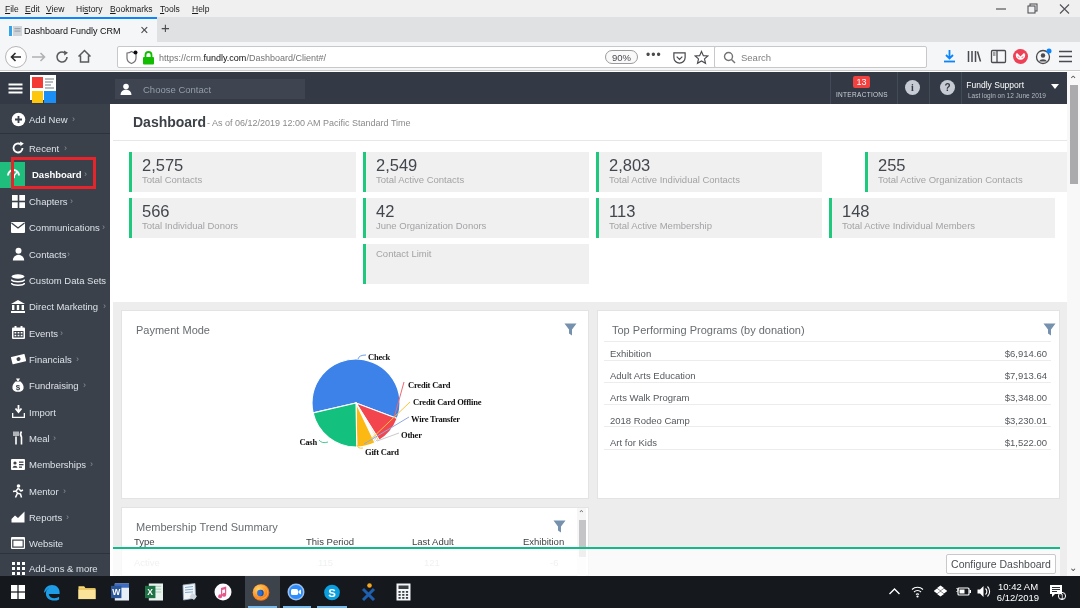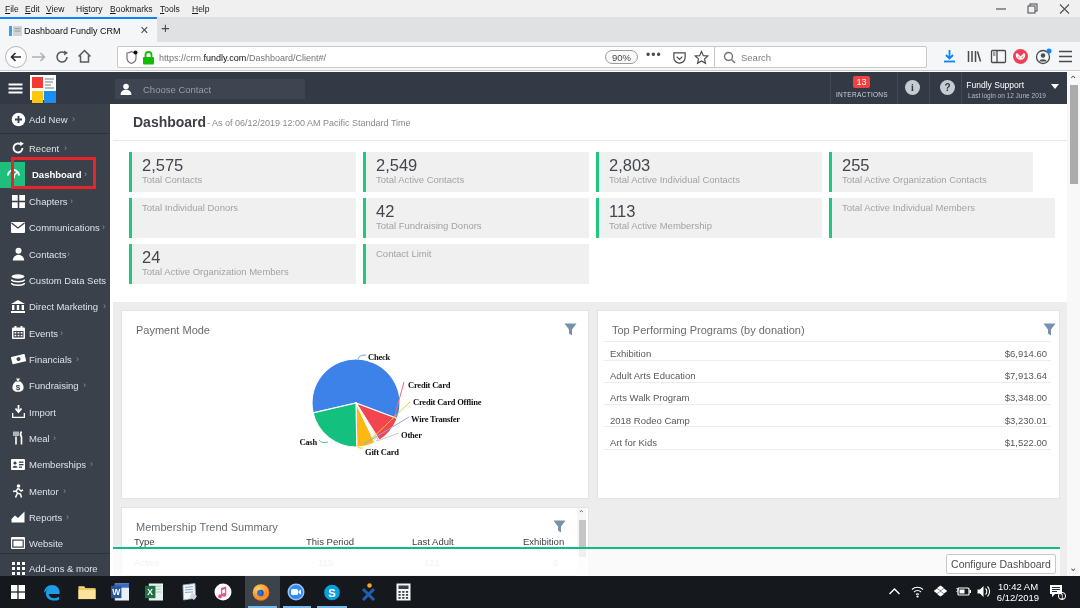--- a/index.html
+++ b/index.html
@@ -437,41 +437,39 @@
       <div class="cap">Total Contacts</div>
     </div>
   <div class="card" style="left:250px;top:48px;width:226px">
       <div class="num">2,549</div>
       <div class="cap">Total Active Contacts</div>
     </div>
   <div class="card" style="left:483px;top:48px;width:226px">
       <div class="num">2,803</div>
       <div class="cap">Total Active Individual Contacts</div>
     </div>
-  <div class="card" style="left:716px;top:48px;width:204px">
+  <div class="card" style="left:752px;top:48px;width:204px">
       <div class="num">255</div>
       <div class="cap">Total Active Organization Contacts</div>
     </div>
   <div class="card" style="left:16px;top:94px;width:227px">
+      <div class="num">566</div>
       <div class="cap">Total Individual Donors</div>
     </div>
   <div class="card" style="left:250px;top:94px;width:226px">
       <div class="num">42</div>
-      <div class="cap">Total Fundraising Donors</div>
+      <div class="cap">June Organization Donors</div>
     </div>
   <div class="card" style="left:483px;top:94px;width:226px">
       <div class="num">113</div>
       <div class="cap">Total Active Membership</div>
     </div>
   <div class="card" style="left:716px;top:94px;width:226px">
+      <div class="num">148</div>
       <div class="cap">Total Active Individual Members</div>
-    </div>
-  <div class="card" style="left:16px;top:140px;width:227px">
-      <div class="num">24</div>
-      <div class="cap">Total Active Organization Members</div>
     </div>
   <div class="card" style="left:250px;top:140px;width:226px">
       <div class="cap">Contact Limit</div>
     </div>
 
   <div class="panel" style="left:8px;top:206px;width:468px;height:189px">
     <span class="ptitle">Payment Mode</span>
     <svg class="funnel" style="left:442px" viewBox="0 0 13 13">
         <path d="M0.5 0.5 H12.5 L8 6.5 V12.5 L5 10.5 V6.5 Z" fill="#7591ad"></path>
       </svg>

